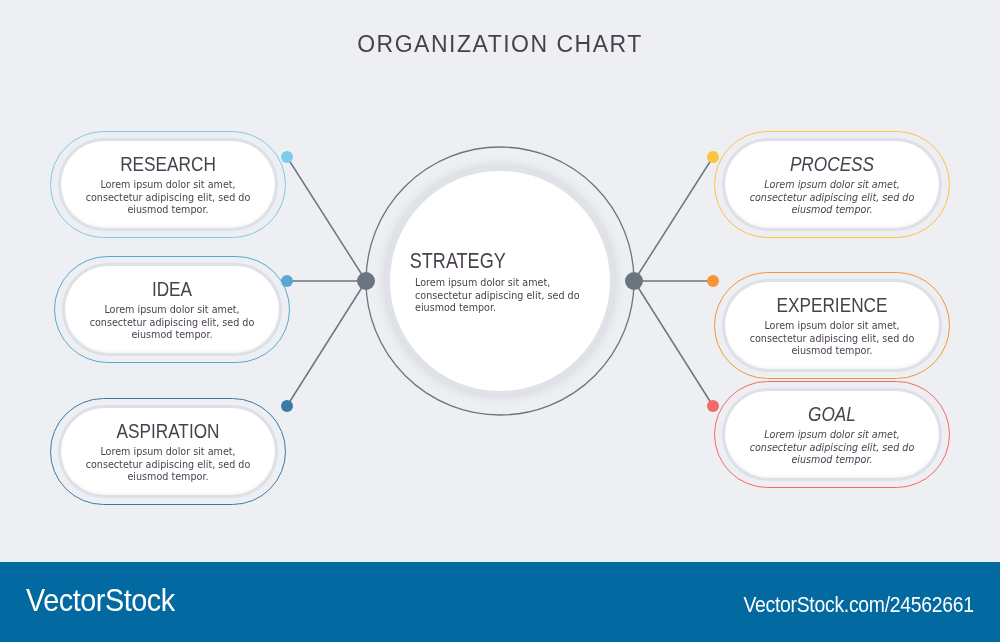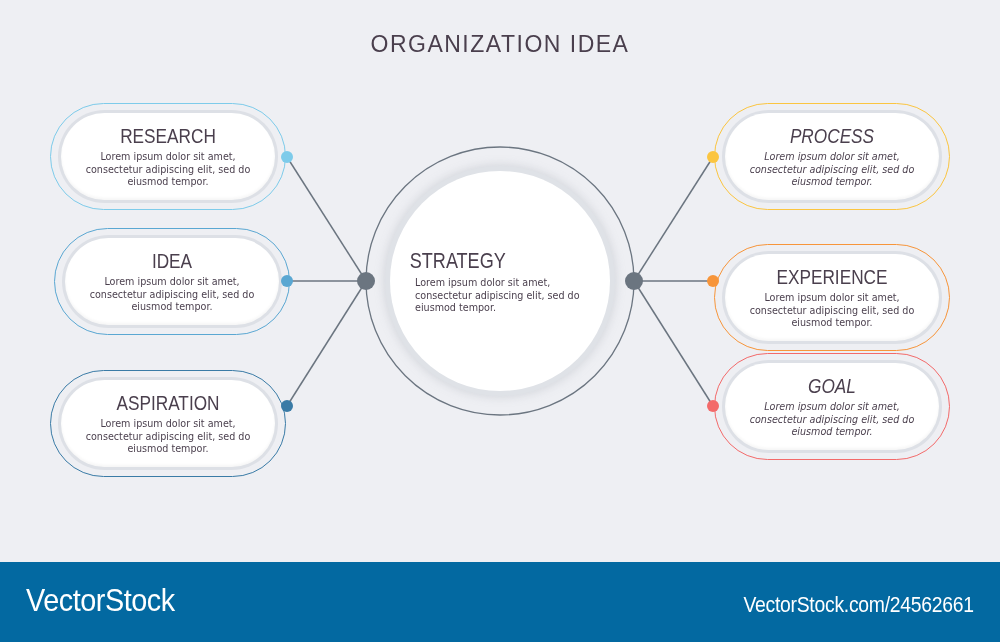--- a/index.html
+++ b/index.html
@@ -10,21 +10,21 @@
       position:relative;
     }
     .title {
       position:absolute; left:0; top:31px; width:1000px;
       text-align:center; font-family:"Liberation Sans", sans-serif;
       font-size:23px; letter-spacing:1.5px; color:#4a3f4d; font-weight:normal;
     }
     svg.lines { position:absolute; left:0; top:0; }
     .pill-outer {
       position:absolute; width:236px; height:107px; box-sizing:border-box;
-      border-radius:54px; border:1.6px solid #ccc;
+      border-radius:54px; border:1.6px solid #ccc;margin-top:28px;
     }
     .pill-inner {
       position:absolute; left:10px; top:9px; right:10px; bottom:9px;
       border-radius:45px; background:#ffffff;
       box-shadow: 0 0 0 3px #dde0e6, inset 0 -2px 3px rgba(0,0,0,0.04);
       text-align:center;
     }
     .pill-head {
       display:block; margin-top:11px;
       font-family:"Liberation Sans", sans-serif; font-size:21px;
@@ -61,21 +61,21 @@
     }
     .brand-url {
       position:absolute; right:26px; top:30px; color:#ffffff;
       font-family:"Liberation Sans", sans-serif; font-size:22px;
       transform:scaleX(0.88); transform-origin:right center; letter-spacing:-0.3px;
     }
   </style>
 </head>
 <body>
 
-<div class="title">ORGANIZATION IDEA</div>
+<div class="title">ORGANIZATION CHART</div>
 
 <svg class="lines" width="1000" height="562">
 
   <circle cx="500" cy="281" r="134" fill="none" stroke="#6b7580" stroke-width="1.3"></circle>
 
   <line x1="287" y1="157" x2="366" y2="281" stroke="#6b7580" stroke-width="1.5"></line>
   <line x1="287" y1="281" x2="366" y2="281" stroke="#6b7580" stroke-width="1.5"></line>
   <line x1="287" y1="406" x2="366" y2="281" stroke="#6b7580" stroke-width="1.5"></line>
 
   <line x1="713" y1="157" x2="634" y2="281" stroke="#6b7580" stroke-width="1.5"></line>

